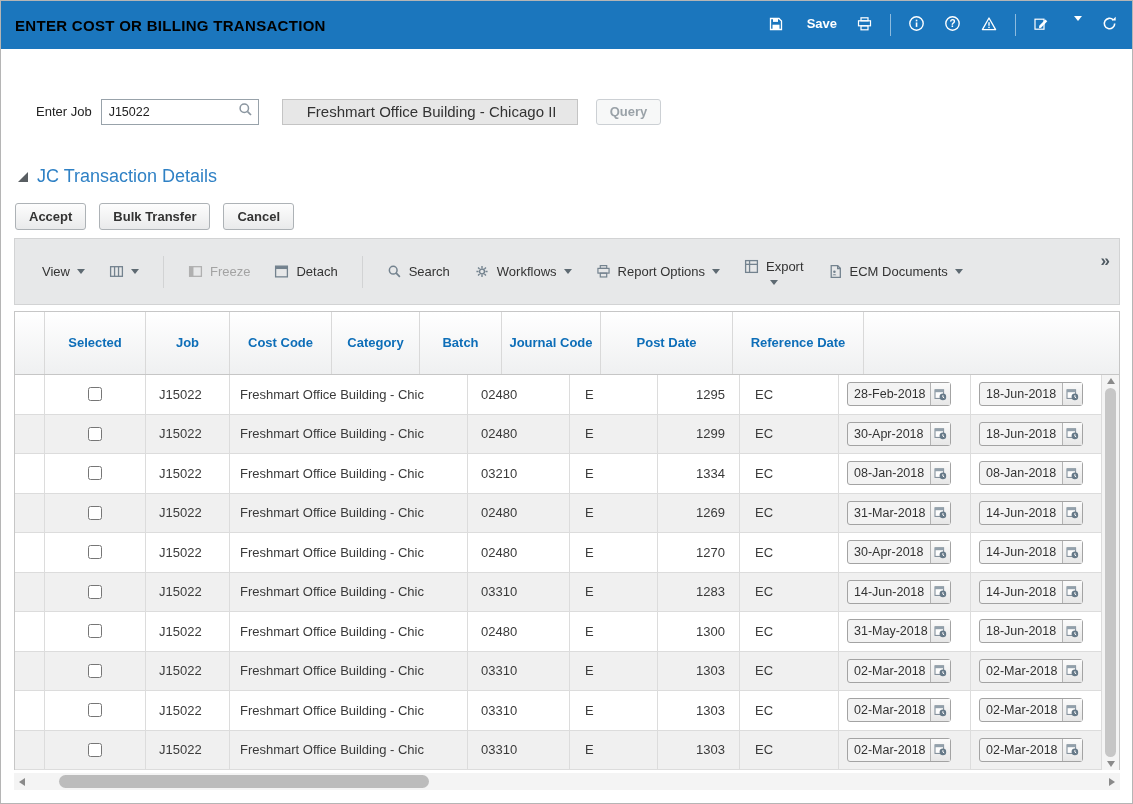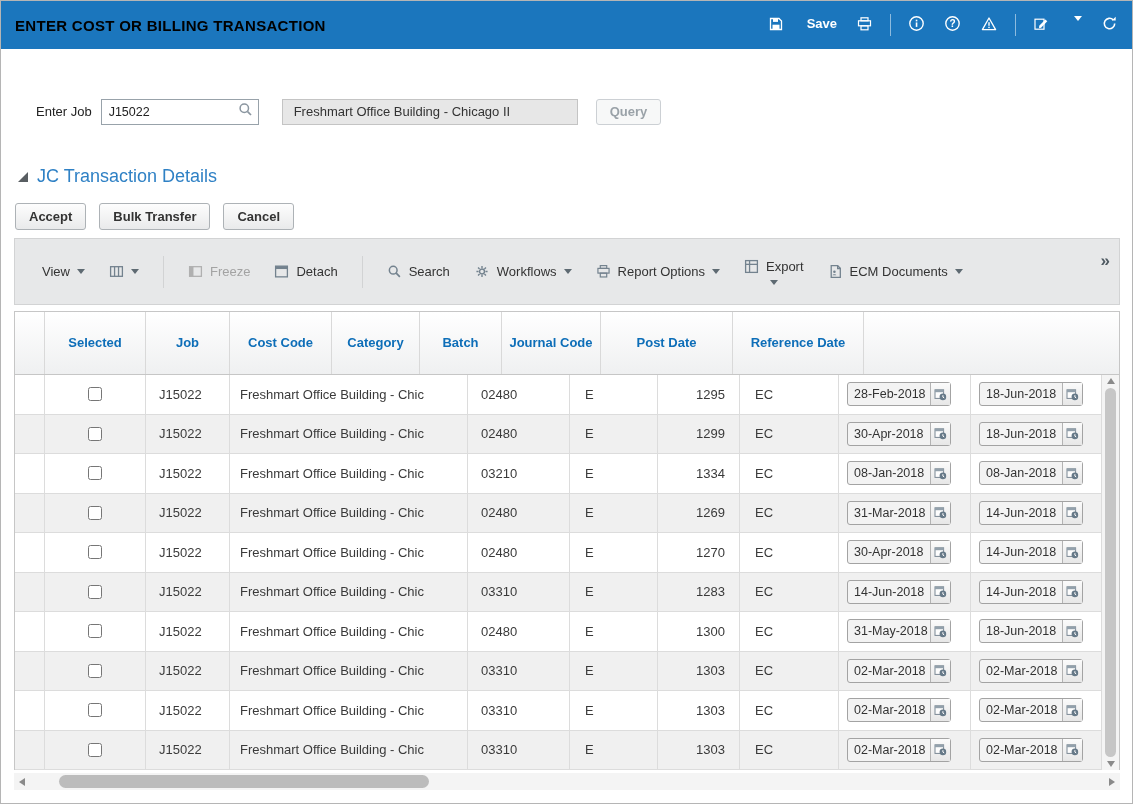--- a/index.html
+++ b/index.html
@@ -15,21 +15,21 @@
     font-size:13px;font-weight:bold;cursor:pointer;font-family:inherit;padding:2px}
   .asep{width:1px;height:22px;background:rgba(255,255,255,.5)}
   .wcaret{width:0;height:0;border-left:4px solid transparent;border-right:4px solid transparent;border-top:5px solid #fff;margin-left:2px}
 
   
   .form-row{display:flex;align-items:center;margin:49px 0 0 35px;height:27px}
   .form-label{font-size:13px;font-weight:normal;color:#222;margin-right:9px}
   .job-input{display:flex;align-items:center;border:1px solid #98a2aa;background:#fff;height:26px;width:158px;padding:0 5px 0 7px}
   .job-input input{border:none;outline:none;flex:1;min-width:0;font-family:inherit;font-size:12.5px;color:#222;background:transparent}
   .job-desc{margin-left:23px;width:296px;height:26px;background:#e7e7e7;border:1px solid #c4c4c4;
-    display:flex;align-items:center;padding:0 11px;font-size:13px;color:#333;white-space:nowrap;overflow:hidden}
+    display:flex;align-items:center;padding:0 24px;font-size:15px;color:#333;white-space:nowrap;overflow:hidden}
   .query-btn{margin-left:18px;height:26px;padding:0 13px;border:1px solid #ccd0d4;border-radius:3px;
     background:#f7f8f8;color:#9aa2a8;font-size:13px;font-weight:bold;font-family:inherit}
 
   
   .section{display:flex;align-items:center;margin:41px 0 0 17px;gap:9px}
   .disclosure{width:0;height:0;border-bottom:10px solid #595e62;border-left:10px solid transparent;cursor:pointer}
   .section-title{font-size:18px;color:#2f81c5}
 
   
   .actions{display:flex;gap:13px;margin:16px 0 0 14px}

